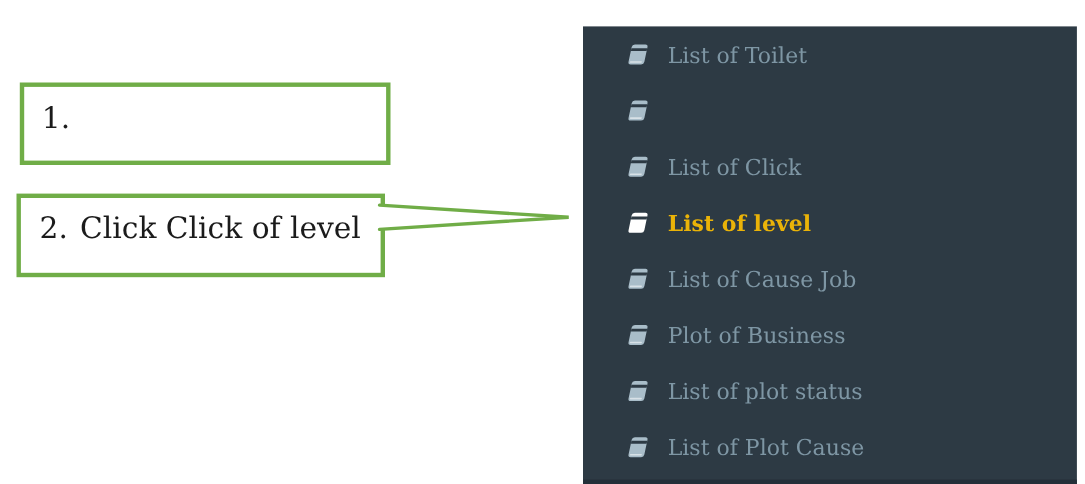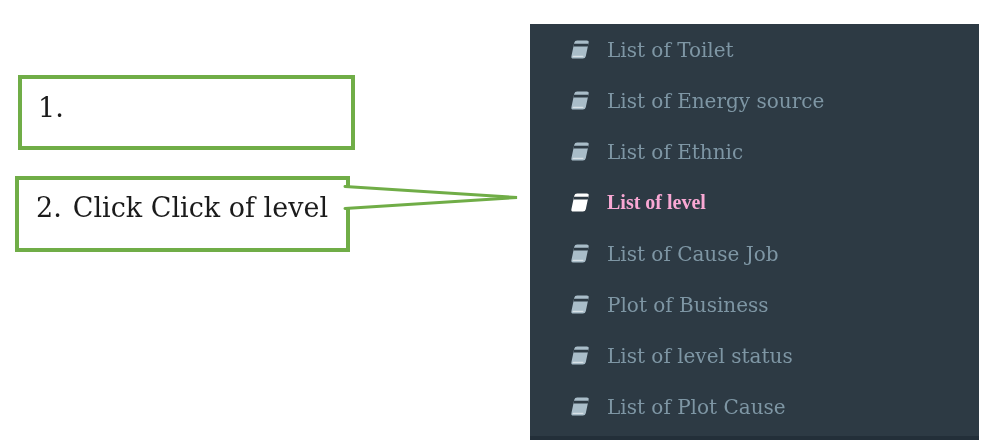--- a/index.html
+++ b/index.html
@@ -12,21 +12,21 @@
   
   .sidebar {
     position:absolute; left:530px; top:24px; width:449px; height:423px;
     background:#2d3a44; box-sizing:border-box; 
   }
   .menu-item {
     height:51px; display:flex; align-items:center; padding-left:40px;
     color:#7e96a4; font-size:20px; cursor:pointer; user-select:none;
   }
   .menu-item .icon { width:23px; height:23px; margin-right:14px; color:#a9bdc9; flex:0 0 auto; }
-  .menu-item.active { color:#f9a8d4; font-weight:bold;font-family:Liberation Serif, serif; }
+  .menu-item.active { color:#eab308; font-weight:bold; }
   .menu-item.active .icon { color:#ffffff; }
   .icon svg { width:100%; height:100%; display:block; }
   .book-cover  { fill:currentColor; }
   .book-stripe { fill:#2d3a44; }
   .book-pages  { fill:rgba(255,255,255,0.55); }
   .sidebar-strip {
     position:absolute; left:0; bottom:0; width:100%; height:11px; background:#232f39;
   }
 
   
@@ -77,33 +77,32 @@
   <div class="menu-item">
     <span class="icon">
       <svg viewBox="0 0 24 24">
           <g transform="translate(3.5 0) skewX(-12)">
             <rect class="book-cover" x="2" y="2.5" width="15" height="19" rx="2.5"></rect>
             <rect class="book-stripe" x="2" y="6" width="15" height="2.8"></rect>
             <rect class="book-pages" x="3.2" y="18.4" width="11.5" height="1.5" rx="0.75"></rect>
           </g>
         </svg>
     </span>
-    <span>List of Energy source</span>
   </div>
   <div class="menu-item">
     <span class="icon">
       <svg viewBox="0 0 24 24">
           <g transform="translate(3.5 0) skewX(-12)">
             <rect class="book-cover" x="2" y="2.5" width="15" height="19" rx="2.5"></rect>
             <rect class="book-stripe" x="2" y="6" width="15" height="2.8"></rect>
             <rect class="book-pages" x="3.2" y="18.4" width="11.5" height="1.5" rx="0.75"></rect>
           </g>
         </svg>
     </span>
-    <span>List of Ethnic</span>
+    <span>List of Click</span>
   </div>
   <div class="menu-item active">
     <span class="icon">
       <svg viewBox="0 0 24 24">
           <g transform="translate(3.5 0) skewX(-12)">
             <rect class="book-cover" x="2" y="2.5" width="15" height="19" rx="2.5"></rect>
             <rect class="book-stripe" x="2" y="6" width="15" height="2.8"></rect>
             <rect class="book-pages" x="3.2" y="18.4" width="11.5" height="1.5" rx="0.75"></rect>
           </g>
         </svg>
@@ -137,21 +136,21 @@
   <div class="menu-item">
     <span class="icon">
       <svg viewBox="0 0 24 24">
           <g transform="translate(3.5 0) skewX(-12)">
             <rect class="book-cover" x="2" y="2.5" width="15" height="19" rx="2.5"></rect>
             <rect class="book-stripe" x="2" y="6" width="15" height="2.8"></rect>
             <rect class="book-pages" x="3.2" y="18.4" width="11.5" height="1.5" rx="0.75"></rect>
           </g>
         </svg>
     </span>
-    <span>List of level status</span>
+    <span>List of plot status</span>
   </div>
   <div class="menu-item">
     <span class="icon">
       <svg viewBox="0 0 24 24">
           <g transform="translate(3.5 0) skewX(-12)">
             <rect class="book-cover" x="2" y="2.5" width="15" height="19" rx="2.5"></rect>
             <rect class="book-stripe" x="2" y="6" width="15" height="2.8"></rect>
             <rect class="book-pages" x="3.2" y="18.4" width="11.5" height="1.5" rx="0.75"></rect>
           </g>
         </svg>

